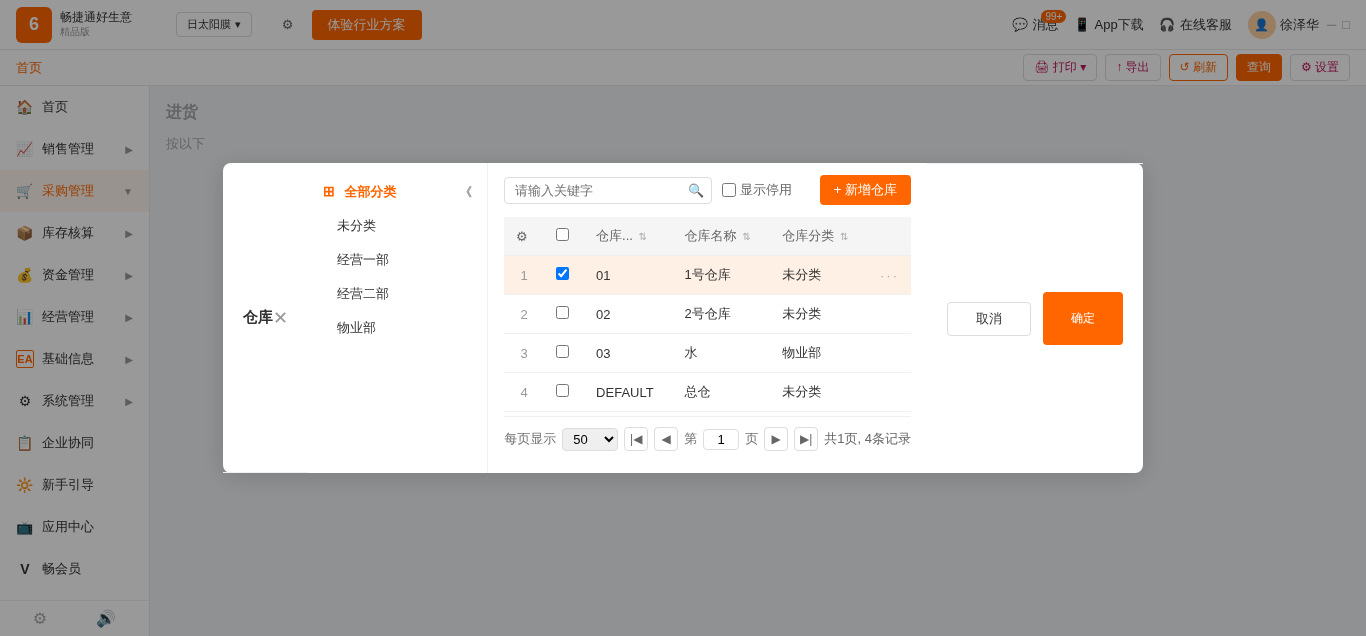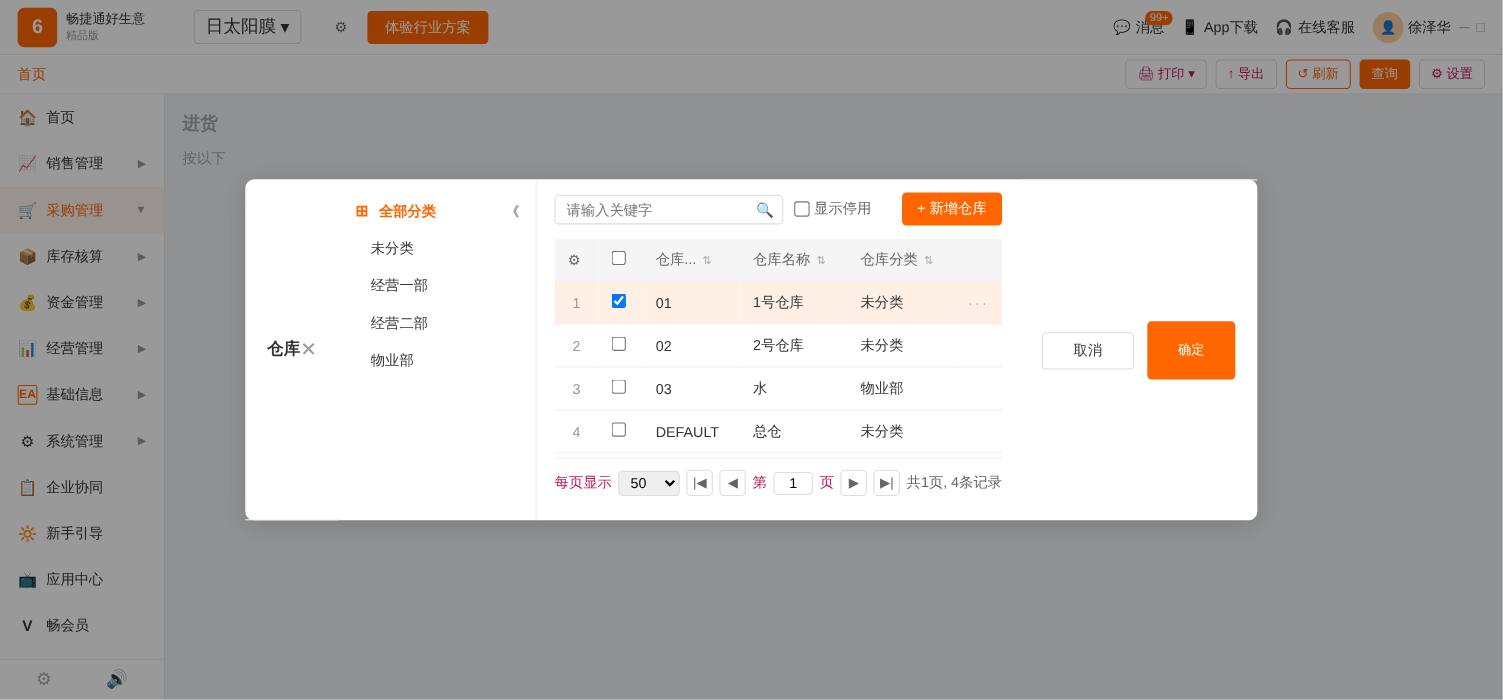--- a/index.html
+++ b/index.html
@@ -26,21 +26,21 @@
       background: #f60;
       border-radius: 6px;
       display: flex; align-items: center; justify-content: center;
       color: #fff; font-weight: bold; font-size: 18px;
       margin-right: 8px;
     }
     .logo-text { font-size: 12px; color: #333; line-height: 1.3; }
     .logo-sub { font-size: 10px; color: #999; }
     .store-selector {
       display: flex; align-items: center; gap: 4px;
-      font-size: 16px; color: #333;
+      font-size: 11px; color: #333;
       padding: 4px 10px;
       border: 1px solid #ddd; border-radius: 4px;
       cursor: pointer; margin-left: 10px;
     }
     .header-center { flex: 1; display: flex; align-items: center; gap: 8px; padding-left: 20px; }
     .settings-icon-btn {
       width: 32px; height: 32px; display: flex; align-items: center; justify-content: center;
       border-radius: 4px; cursor: pointer; color: #666;
     }
     .trial-btn {
@@ -189,21 +189,21 @@
     tr.selected { background: #fff0e6; }
     .table-row-num { color: #999; text-align: center; }
     .sort-arrow { font-size: 10px; color: #aaa; margin-left: 2px; }
     .dots-btn { color: #aaa; cursor: pointer; letter-spacing: 2px; }
 
     
     .modal-pagination {
       display: flex; align-items: center; justify-content: center;
       padding: 10px 0; gap: 6px; font-size: 13px; color: #333; border-top: 1px solid #f0f0f0; margin-top: 4px;
     }
-    .page-label { color: #be185d; }
+    .page-label { color: #737373; }
     .page-select {
       border: 1px solid #ddd; border-radius: 4px; padding: 2px 6px; font-size: 13px;
     }
     .page-nav-btn {
       width: 24px; height: 24px; border: 1px solid #ddd; border-radius: 4px;
       background: #fff; display: flex; align-items: center; justify-content: center;
       cursor: pointer; color: #666; font-size: 12px;
     }
     .page-input {
       width: 36px; border: 1px solid #ddd; border-radius: 4px;

